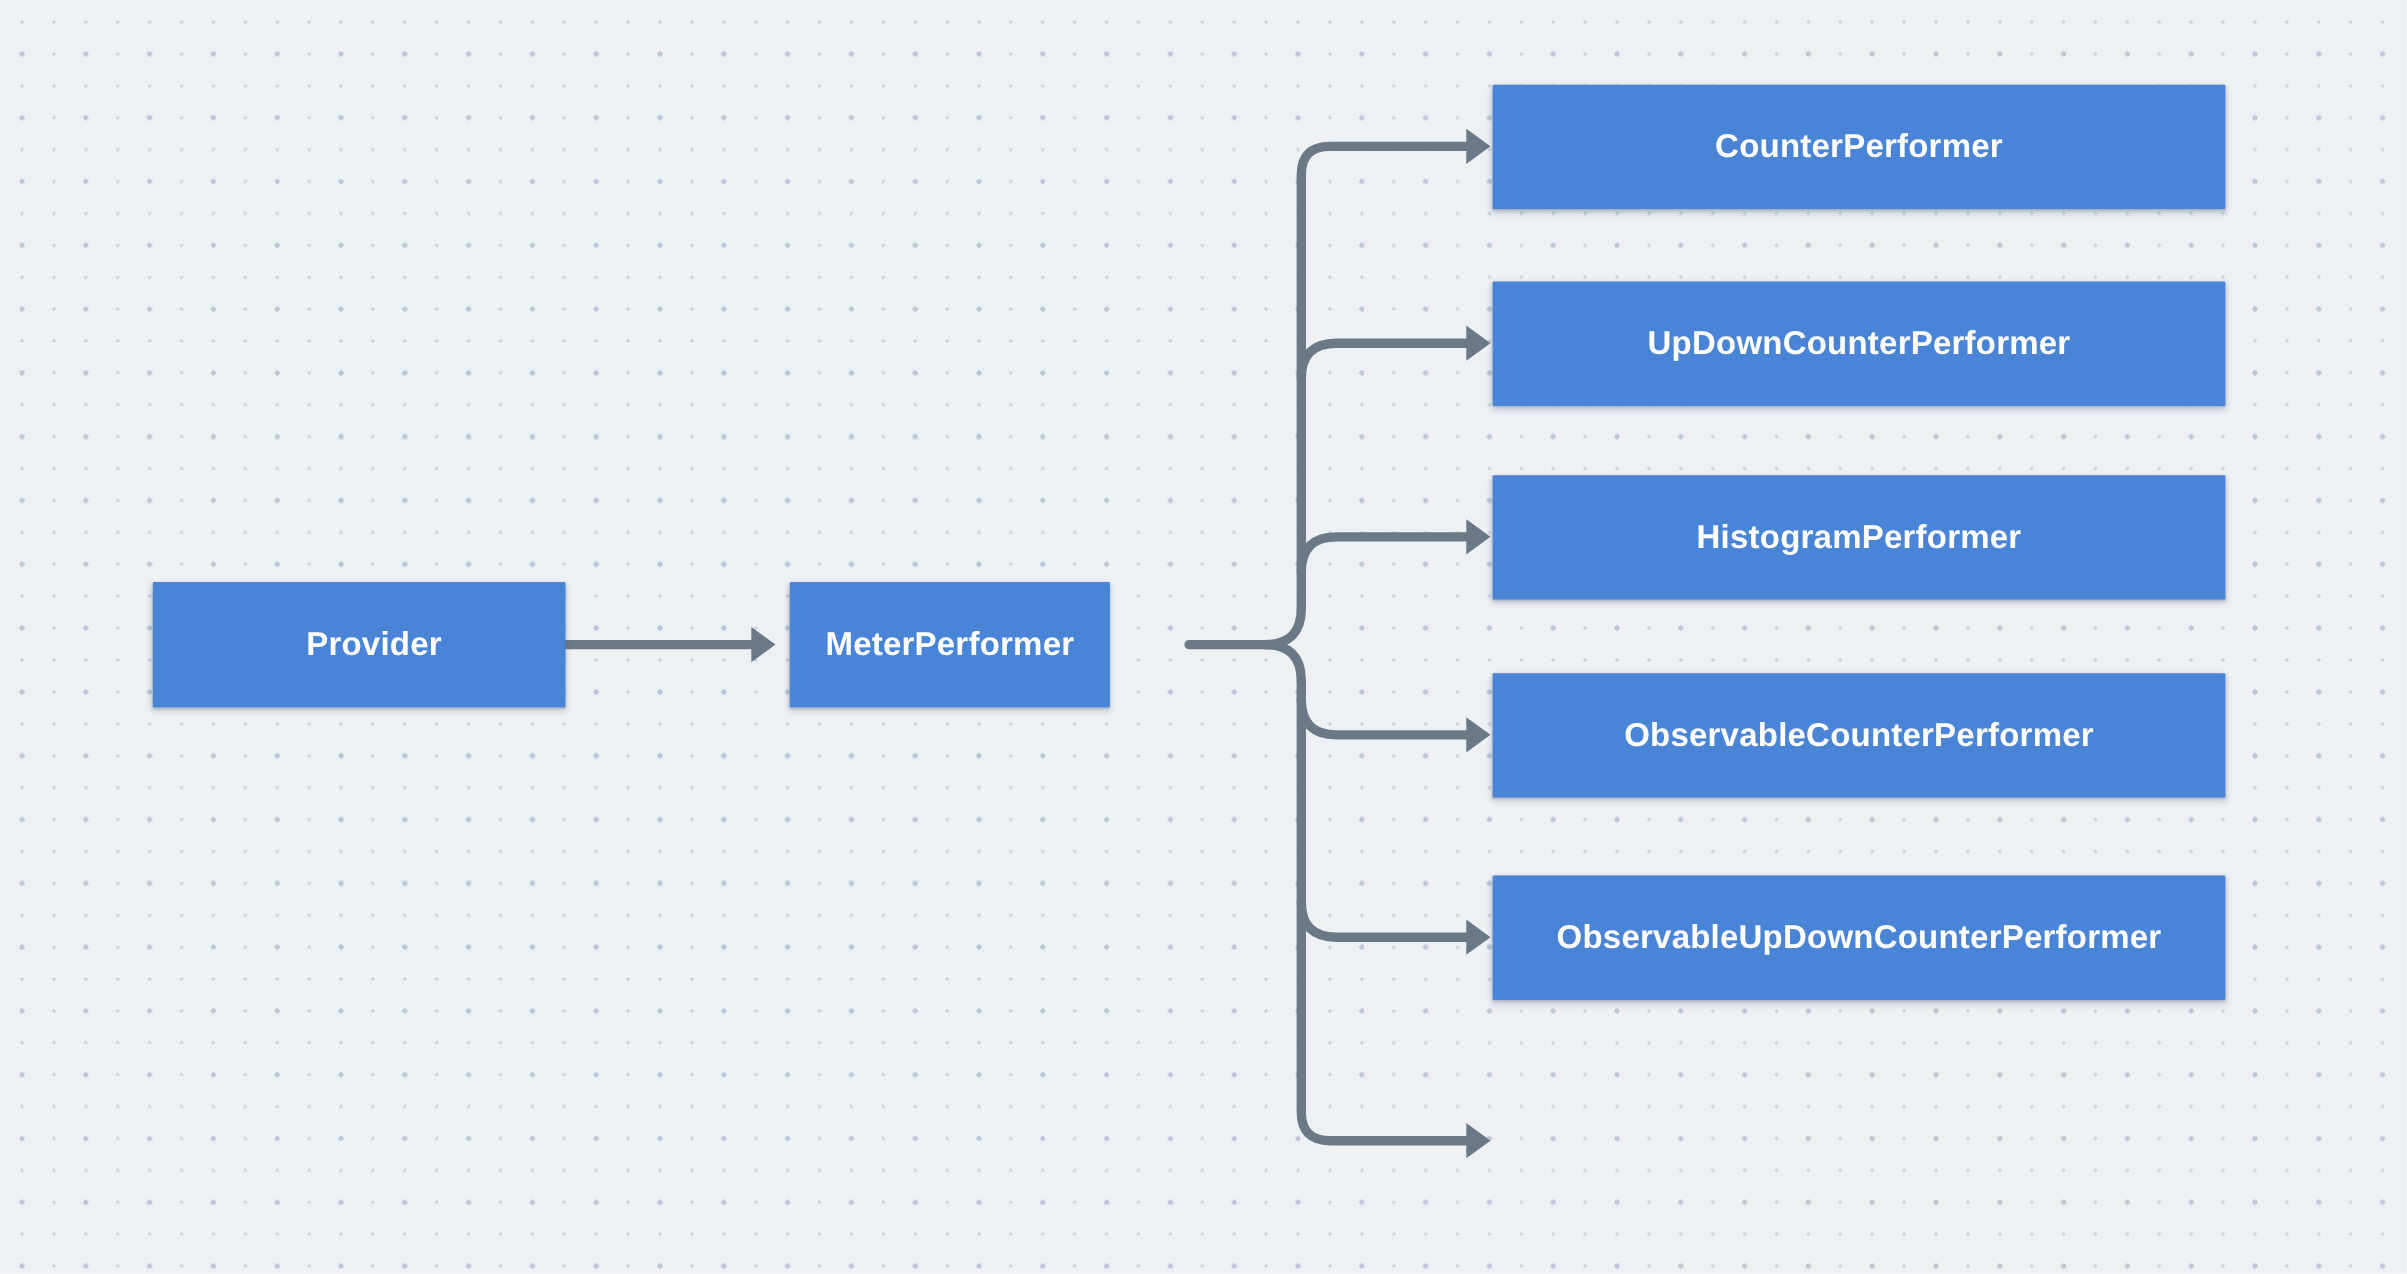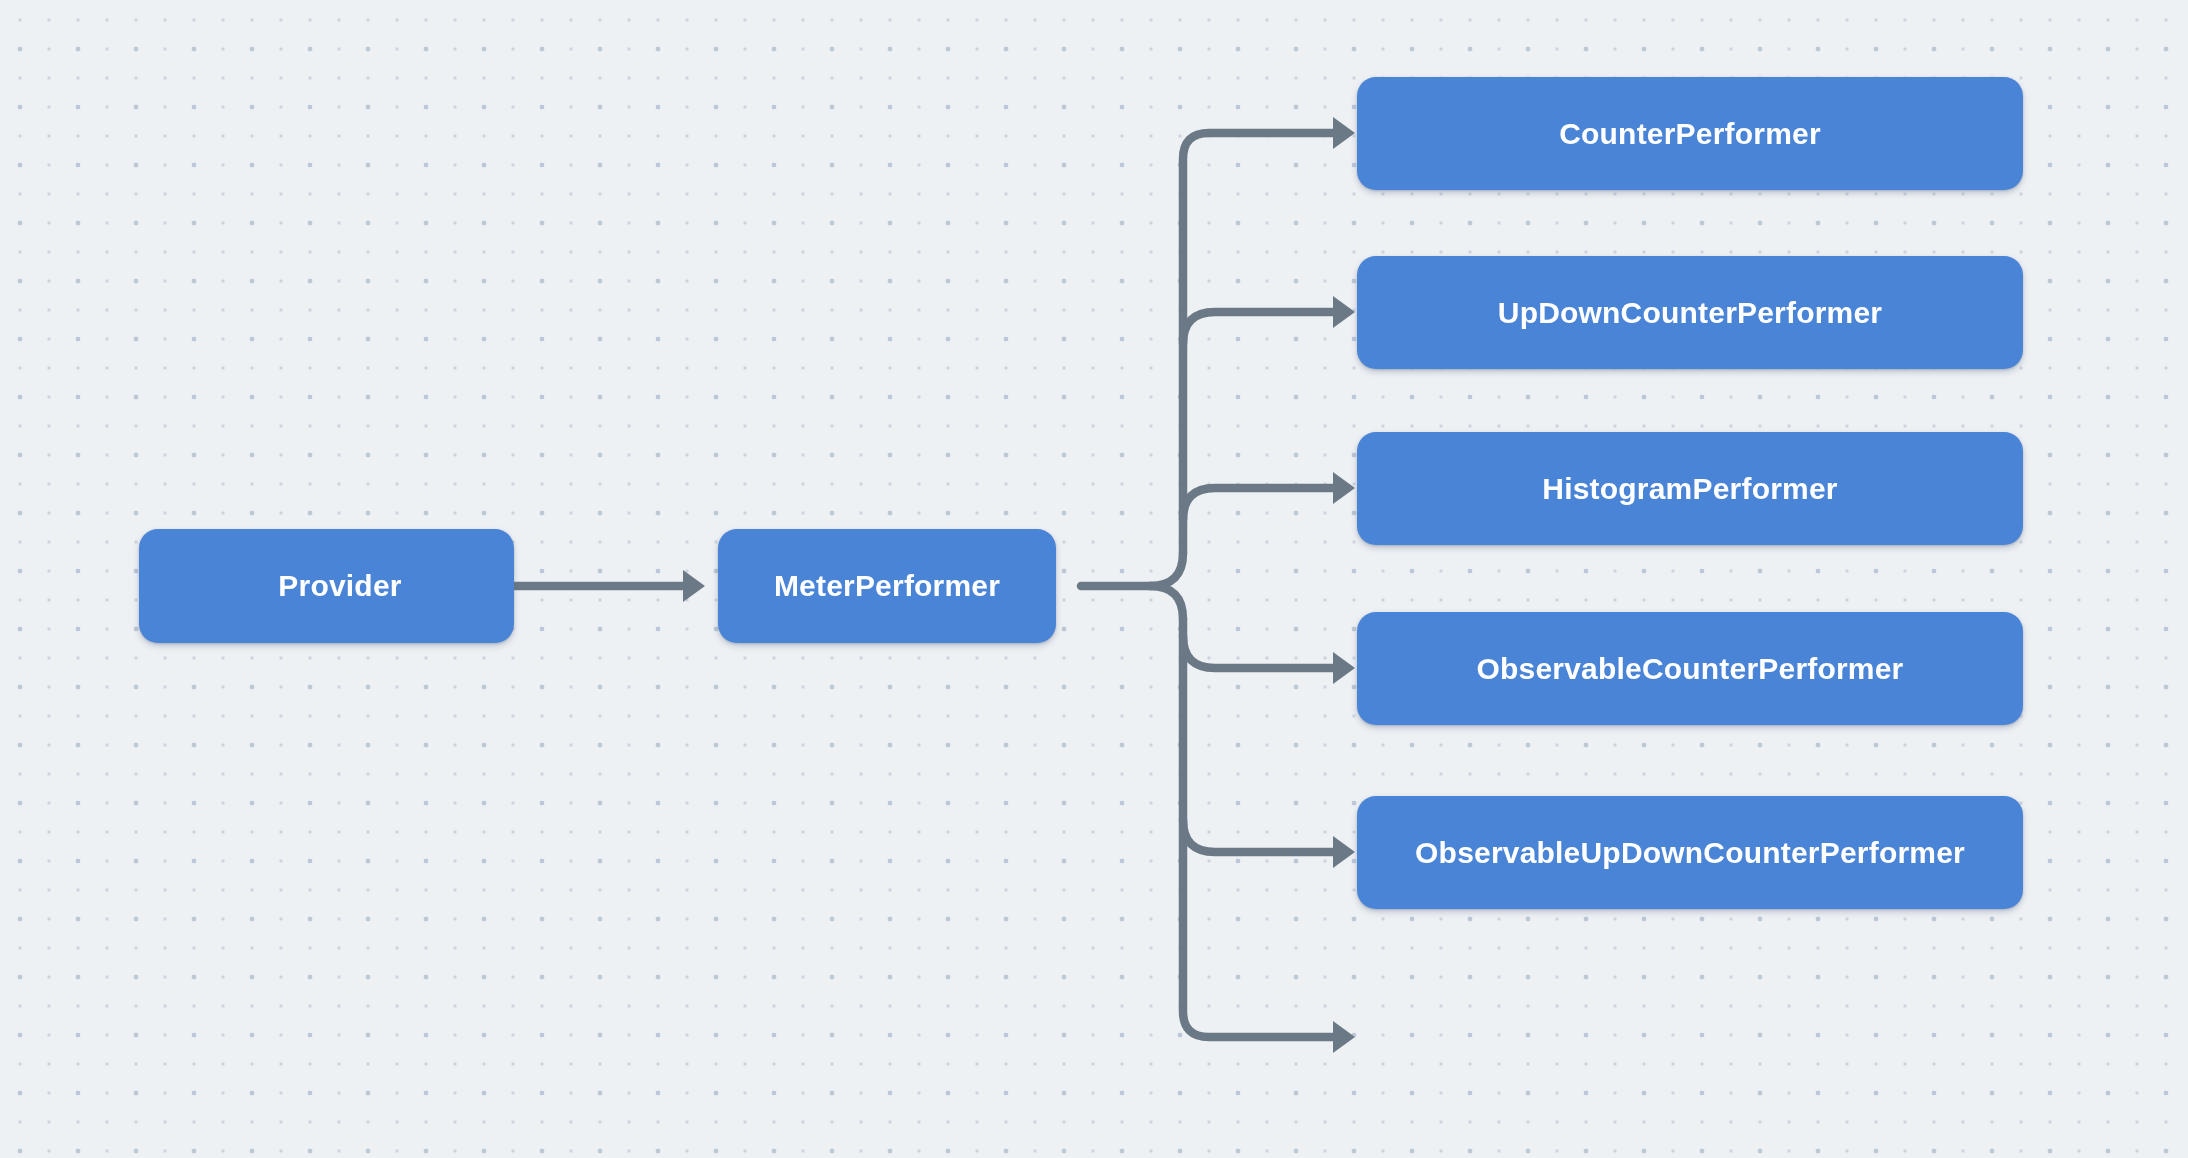--- a/index.html
+++ b/index.html
@@ -34,30 +34,30 @@
     stroke-linecap: round;
   }
   svg.edge-layer polygon { fill: #6b7987; stroke: none; }
   .node {
     position: absolute;
     display: flex;
     align-items: center;
     justify-content: center;
     background: #4a84d7;
     color: #ffffff;
-    border-radius: 19px;
+    border-radius: 1px;
     font-size: 30px;
     font-weight: bold;
     letter-spacing: 0.2px;
     box-shadow: 0 3px 6px rgba(80, 100, 130, 0.30), 0 1px 2px rgba(80, 100, 130, 0.25);
     white-space: nowrap;
     cursor: default;
   }
   .n-provider { left: 139px; top: 529px; width: 348px; height: 114px; padding-left: 27px; }
-  .n-meter    { left: 718px; top: 529px; width: 338px; height: 114px; }
+  .n-meter    { left: 718px; top: 529px; width: 291px; height: 114px; }
   .leaf       { left: 1357px; width: 666px; height: 113px; }
   .n-leaf-0 { top: 77px;  }
   .n-leaf-1 { top: 256px; }
   .n-leaf-2 { top: 432px; }
   .n-leaf-3 { top: 612px; }
   .n-leaf-4 { top: 796px; }
   .n-leaf-5 { top: 981px; }
 </style>
 </head>
 <body>

